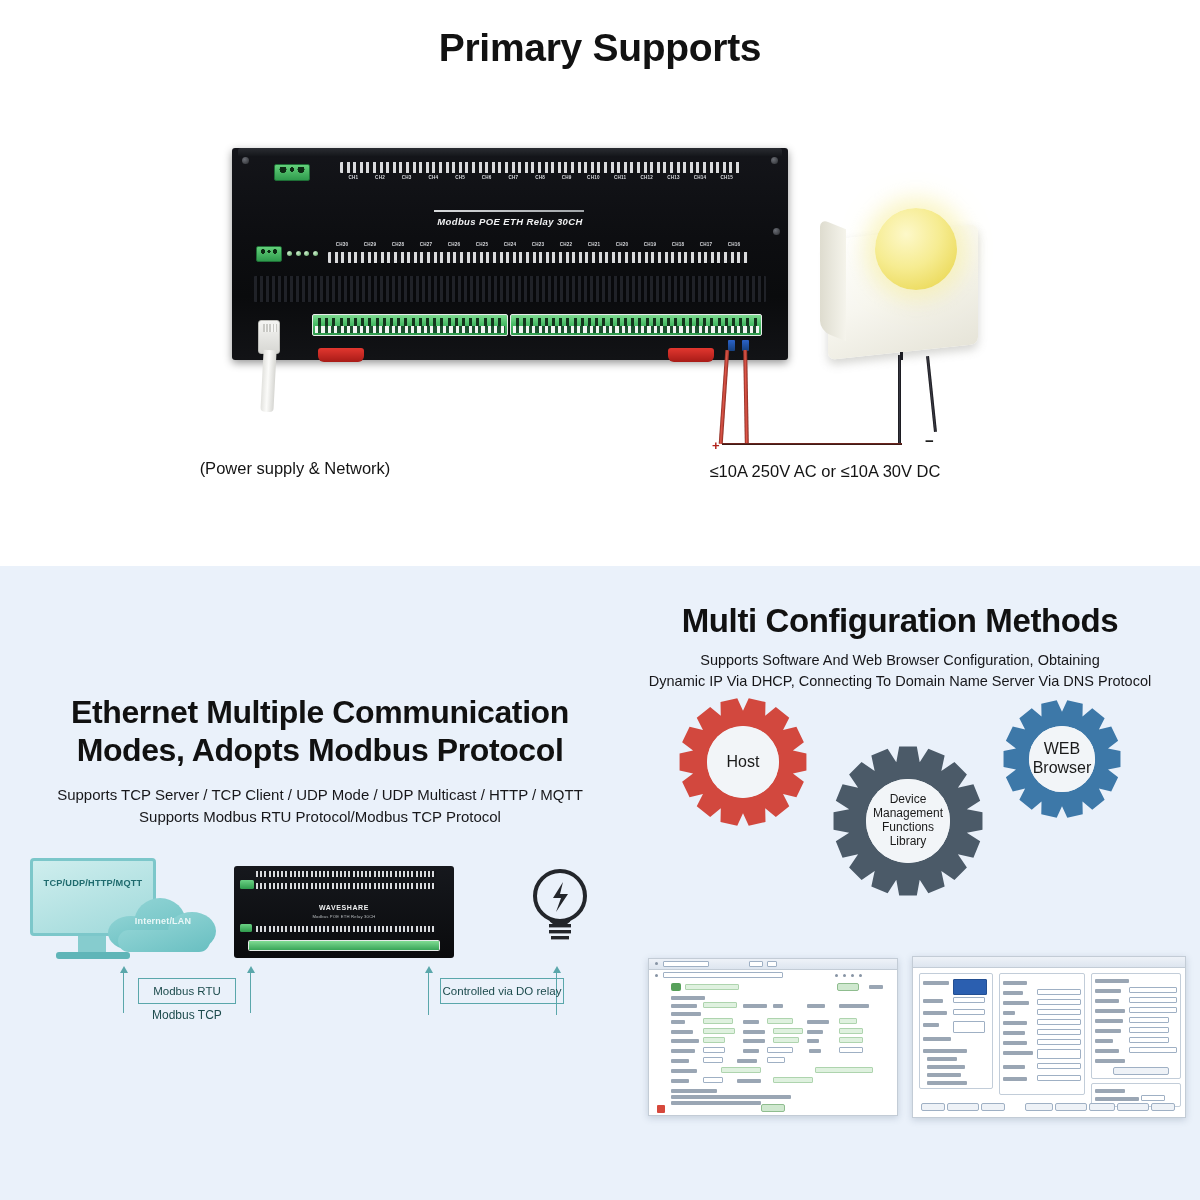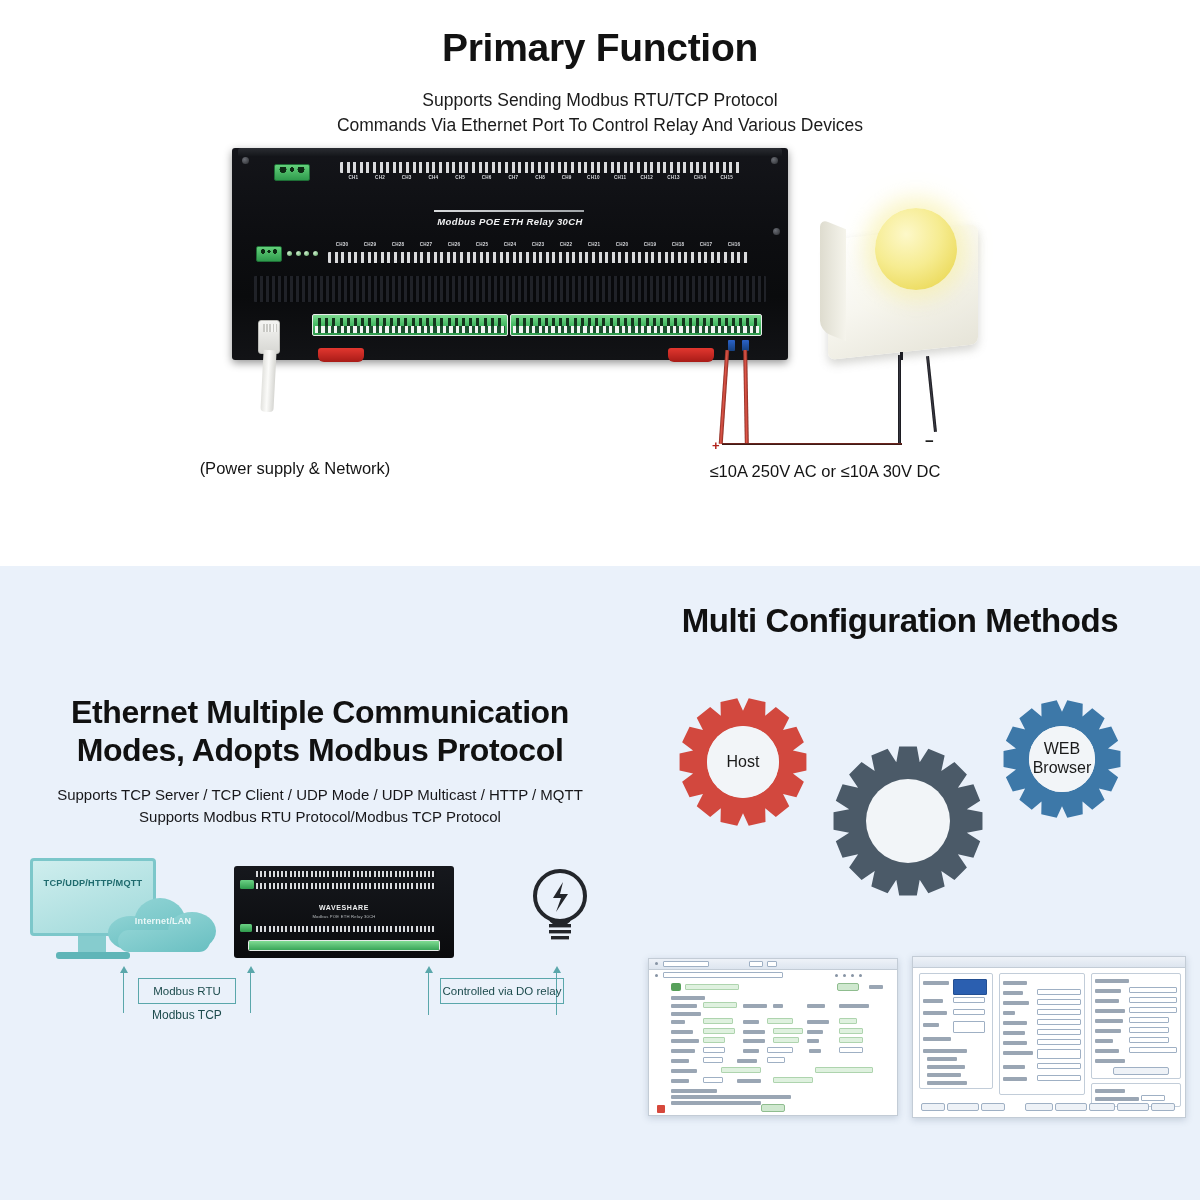--- a/index.html
+++ b/index.html
@@ -321,25 +321,21 @@
   .fl-red { position:absolute; width:8px; height:8px; background:#d6483c; border-radius:1px; }
   .fl-dot { position:absolute; width:3px; height:3px; background:#8794a4; border-radius:50%; }
 </style>
 </head>
 <body>
 
 <div id="page">
 
   <div class="sec-top">
 
-    <div class="h-primary">Primary Function</div>
-    <div class="sub-primary">
-      <div>Supports Sending Modbus RTU/TCP Protocol</div>
-      <div>Commands Via Ethernet Port To Control Relay And Various Devices</div>
-    </div>
+    <div class="h-primary">Primary Supports</div>
 
     <div class="device">
       <div class="dev-body"></div>
       <div class="dev-side"></div>
 
       <div class="screw" style="left:10px;top:9px"></div>
       <div class="screw" style="right:10px;top:9px"></div>
       <div class="screw" style="right:8px;top:80px"></div>
 
       <div class="term-grn" style="left:42px;top:16px;width:36px;height:17px"></div>
@@ -423,20 +419,24 @@
 
     <div class="lbl-poe">
       <div>(Power supply &amp; Network)</div>
     </div>
     <div class="lbl-amp">≤10A 250V AC or ≤10A 30V DC</div>
   </div>
 
   <div class="sec-bot">
 
     <div class="h-multi">Multi Configuration Methods</div>
+    <div class="sub-multi">
+      <div>Supports Software And Web Browser Configuration, Obtaining</div>
+      <div>Dynamic IP Via DHCP, Connecting To Domain Name Server Via DNS Protocol</div>
+    </div>
 
     <div class="h-comm">
       <div>Ethernet Multiple Communication</div>
       <div>Modes, Adopts Modbus Protocol</div>
     </div>
     <div class="sub-comm">
       <div>Supports TCP Server / TCP Client / UDP Mode / UDP Multicast / HTTP / MQTT</div>
       <div>Supports Modbus RTU Protocol/Modbus TCP Protocol</div>
     </div>
 
@@ -445,21 +445,28 @@
             <path d="M113.92 52.61 L127.42 55.41 L127.42 72.59 L113.92 75.39 L113.92 75.39 L124.87 83.78 L117.41 99.26 L104.03 95.92 L104.03 95.92 L110.26 108.23 L96.83 118.94 L86.21 110.13 L86.21 110.13 L86.49 123.92 L69.74 127.74 L64.00 115.20 L64.00 115.20 L58.26 127.74 L41.51 123.92 L41.79 110.13 L41.79 110.13 L31.17 118.94 L17.74 108.23 L23.97 95.92 L23.97 95.92 L10.59 99.26 L3.13 83.78 L14.08 75.39 L14.08 75.39 L0.58 72.59 L0.58 55.41 L14.08 52.61 L14.08 52.61 L3.13 44.22 L10.59 28.74 L23.97 32.08 L23.97 32.08 L17.74 19.77 L31.17 9.06 L41.79 17.87 L41.79 17.87 L41.51 4.08 L58.26 0.26 L64.00 12.80 L64.00 12.80 L69.74 0.26 L86.49 4.08 L86.21 17.87 L86.21 17.87 L96.83 9.06 L110.26 19.77 L104.03 32.08 L104.03 32.08 L117.41 28.74 L124.87 44.22 L113.92 52.61 Z" fill="#d2483e"></path>
             <circle cx="64" cy="64" r="35.84" fill="#f2f5f8"></circle>
           </svg><div class="hub" style="width: 71.68px; height: 71.68px; left: 28.16px; top: 28.16px;">
             <div class="gear-label" style="font-size: 16px;">
               <div>Host</div>
             </div>
           </div></div>
       <div class="gear" id="gear-library" style="left:168px;top:54px;width:150px;height:150px"><svg width="150" height="150" viewBox="0 0 150 150">
             <path d="M133.85 63.29 L149.48 66.18 L149.48 83.82 L133.85 86.71 L133.85 86.71 L147.18 95.36 L140.44 111.65 L124.89 108.33 L124.89 108.33 L133.90 121.43 L121.43 133.90 L108.33 124.89 L108.33 124.89 L111.65 140.44 L95.36 147.18 L86.71 133.85 L86.71 133.85 L83.82 149.48 L66.18 149.48 L63.29 133.85 L63.29 133.85 L54.64 147.18 L38.35 140.44 L41.67 124.89 L41.67 124.89 L28.57 133.90 L16.10 121.43 L25.11 108.33 L25.11 108.33 L9.56 111.65 L2.82 95.36 L16.15 86.71 L16.15 86.71 L0.52 83.82 L0.52 66.18 L16.15 63.29 L16.15 63.29 L2.82 54.64 L9.56 38.35 L25.11 41.67 L25.11 41.67 L16.10 28.57 L28.57 16.10 L41.67 25.11 L41.67 25.11 L38.35 9.56 L54.64 2.82 L63.29 16.15 L63.29 16.15 L66.18 0.52 L83.82 0.52 L86.71 16.15 L86.71 16.15 L95.36 2.82 L111.65 9.56 L108.33 25.11 L108.33 25.11 L121.43 16.10 L133.90 28.57 L124.89 41.67 L124.89 41.67 L140.44 38.35 L147.18 54.64 L133.85 63.29 Z" fill="#4b5a68"></path>
             <circle cx="75" cy="75" r="42.00000000000001" fill="#f2f5f8"></circle>
-          </svg></div>
+          </svg><div class="hub" style="width: 84px; height: 84px; left: 33px; top: 33px;">
+            <div class="gear-label" style="font-size: 12px;">
+              <div>Device</div>
+              <div>Management</div>
+              <div>Functions</div>
+              <div>Library</div>
+            </div>
+          </div></div>
       <div class="gear" id="gear-browser" style="left:338px;top:8px;width:118px;height:118px"><svg width="118" height="118" viewBox="0 0 118 118">
             <path d="M105.02 48.50 L117.47 51.08 L117.47 66.92 L105.02 69.50 L105.02 69.50 L115.11 77.23 L108.24 91.50 L95.90 88.43 L95.90 88.43 L101.64 99.77 L89.26 109.65 L79.48 101.53 L79.48 101.53 L79.73 114.24 L64.29 117.76 L59.00 106.20 L59.00 106.20 L53.71 117.76 L38.27 114.24 L38.52 101.53 L38.52 101.53 L28.74 109.65 L16.36 99.77 L22.10 88.43 L22.10 88.43 L9.76 91.50 L2.89 77.23 L12.98 69.50 L12.98 69.50 L0.53 66.92 L0.53 51.08 L12.98 48.50 L12.98 48.50 L2.89 40.77 L9.76 26.50 L22.10 29.57 L22.10 29.57 L16.36 18.23 L28.74 8.35 L38.52 16.47 L38.52 16.47 L38.27 3.76 L53.71 0.24 L59.00 11.80 L59.00 11.80 L64.29 0.24 L79.73 3.76 L79.48 16.47 L79.48 16.47 L89.26 8.35 L101.64 18.23 L95.90 29.57 L95.90 29.57 L108.24 26.50 L115.11 40.77 L105.02 48.50 Z" fill="#3d78a8"></path>
             <circle cx="59" cy="59" r="33.040000000000006" fill="#f2f5f8"></circle>
           </svg><div class="hub" style="width: 66.08px; height: 66.08px; left: 25.96px; top: 25.96px; justify-content: center;">
             <div class="gear-label" style="font-size: 16px;">
               <div>WEB</div>
               <div>Browser</div>
             </div>
           </div></div>
     </div>

